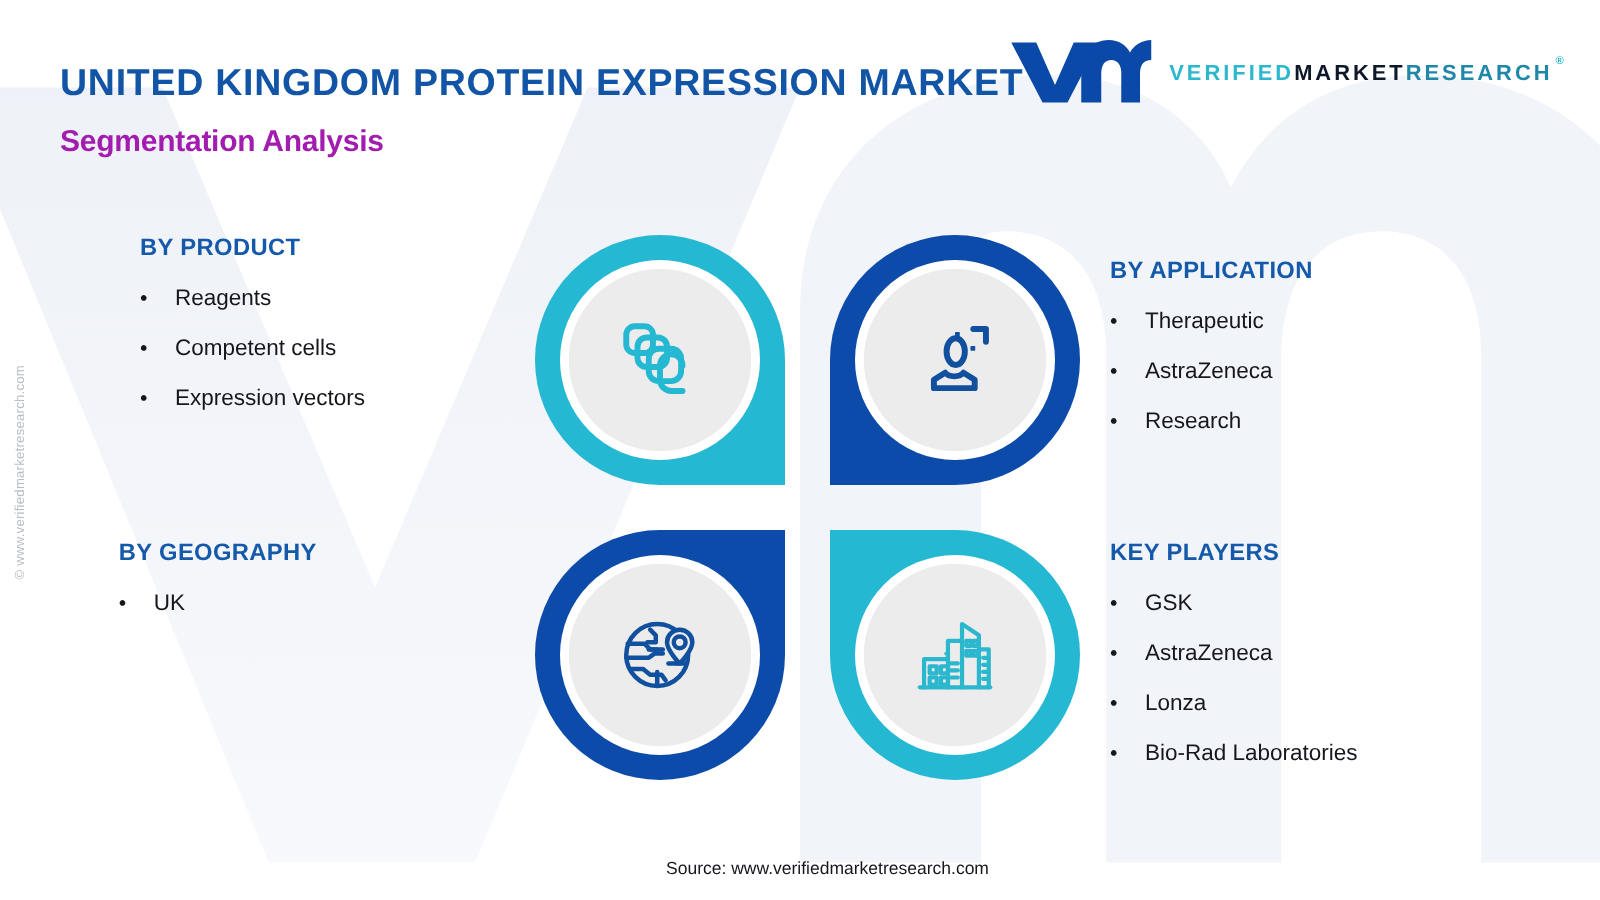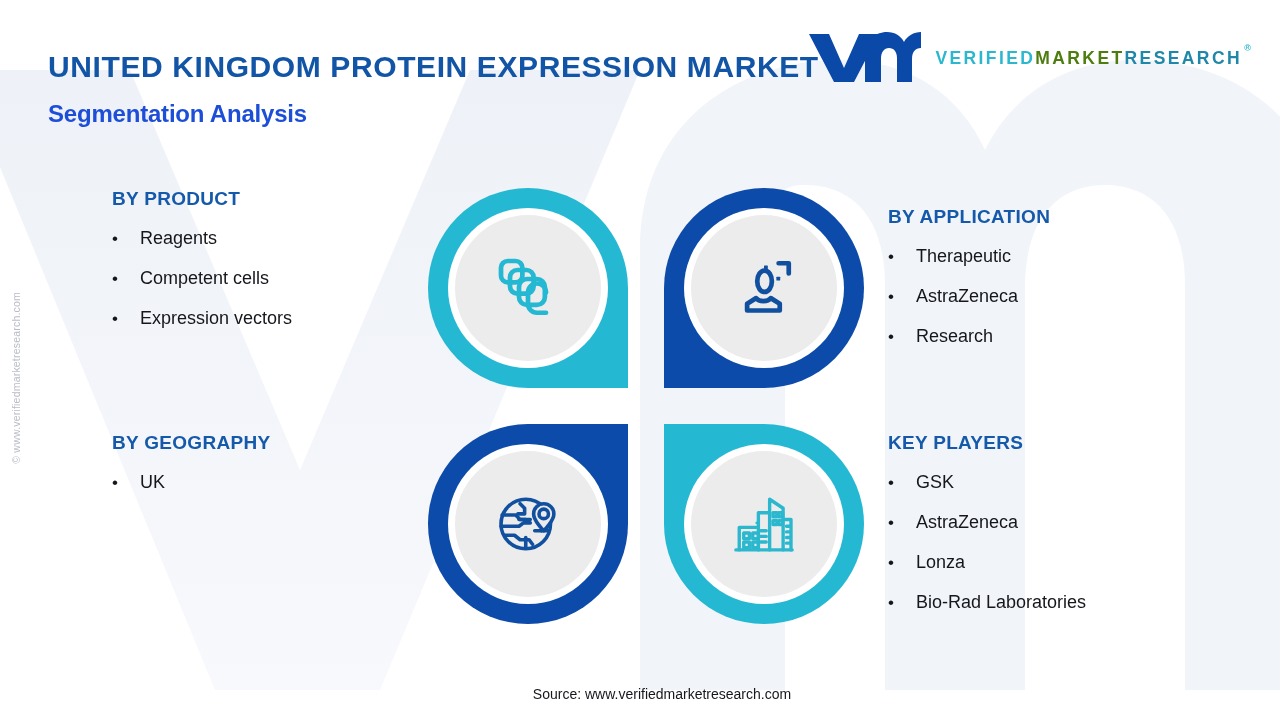--- a/index.html
+++ b/index.html
@@ -42,21 +42,21 @@
     color: #1255a6;
     white-space: nowrap;
   }
 
   #page-subtitle {
     position: absolute;
     left: 48px;
     top: 100px;
     font-size: 24px;
     font-weight: bold;
-    color: #1d4ed8;
+    color: #a21caf;
     letter-spacing: -0.2px;
     white-space: nowrap;
   }
 
   #brand-logo {
     position: absolute;
     right: 38px;
     top: 28px;
     display: flex;
     align-items: center;
@@ -71,21 +71,21 @@
     position: relative;
   }
 
   #brand-wordmark .wm-line {
     font-size: 17.5px;
     font-weight: bold;
     letter-spacing: 2.4px;
     white-space: nowrap;
   }
   .wm-verified { color: #2bb8cf; }
-  .wm-market   { color: #4d7c0f; }
+  .wm-market   { color: #0f172a; }
   .wm-research { color: #1f87a8; }
 
   #brand-reg {
     position: absolute;
     right: -9px;
     top: -5px;
     font-size: 9px;
     color: #2bb8cf;
     font-weight: bold;
   }
@@ -103,21 +103,21 @@
     letter-spacing: 0.2px;
     z-index: 6;
   }
 
   
   .segment {
     position: absolute;
     z-index: 6;
   }
   #seg-product     { left: 112px; top: 188px; width: 330px; }
-  #seg-geography   { left: 112px; top: 432px; width: 330px; }
+  #seg-geography   { left: 95px; top: 432px; width: 330px; }
   #seg-application { left: 888px; top: 206px; width: 350px; }
   #seg-keyplayers  { left: 888px; top: 432px; width: 350px; }
 
   .segment-title {
     font-size: 19px;
     font-weight: bold;
     color: #1559ab;
     letter-spacing: 0.3px;
     margin-bottom: 18px;
     white-space: nowrap;

